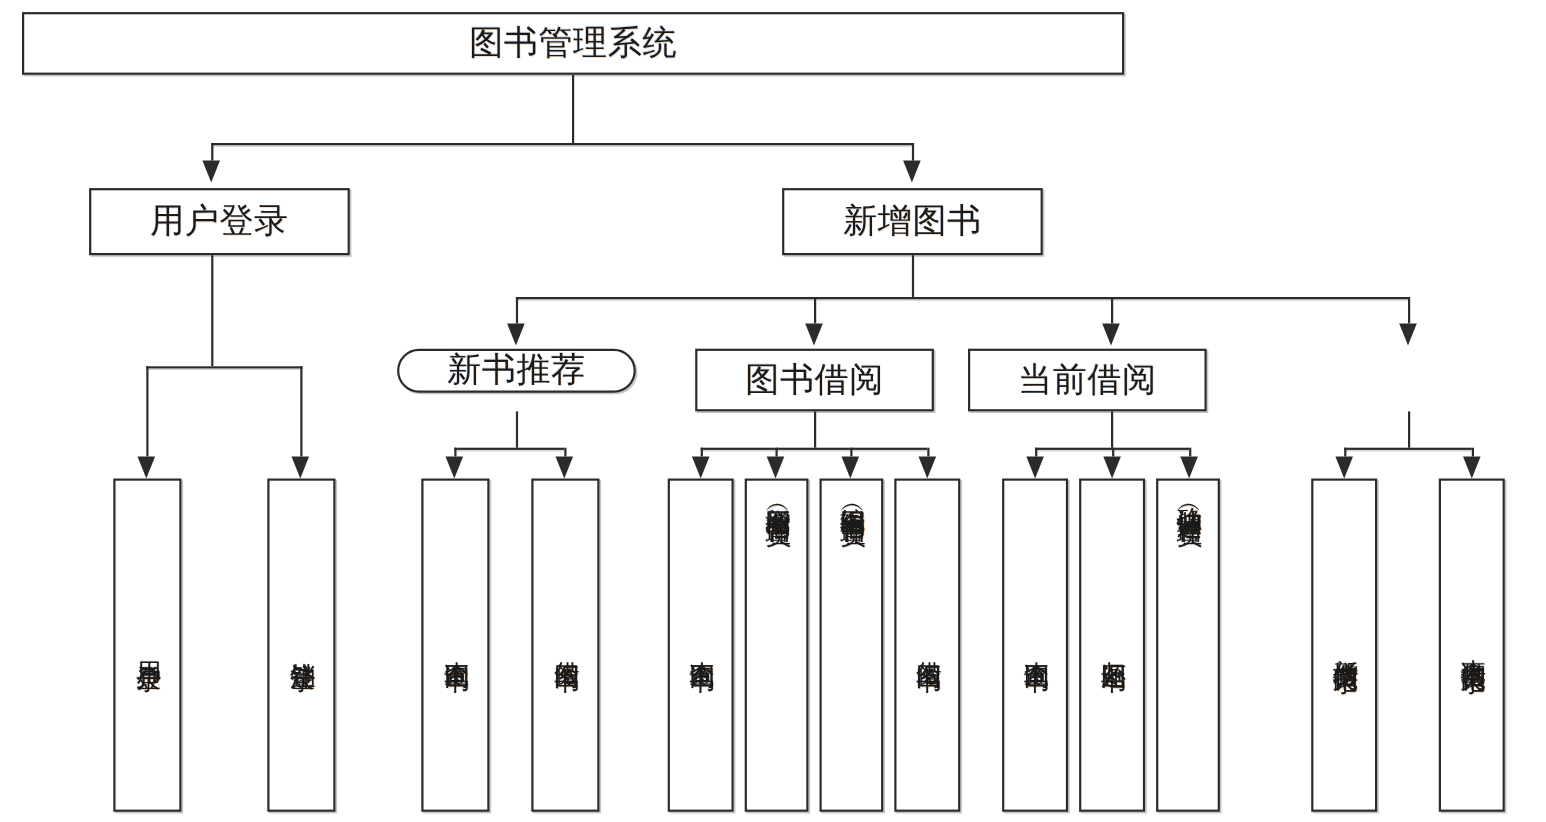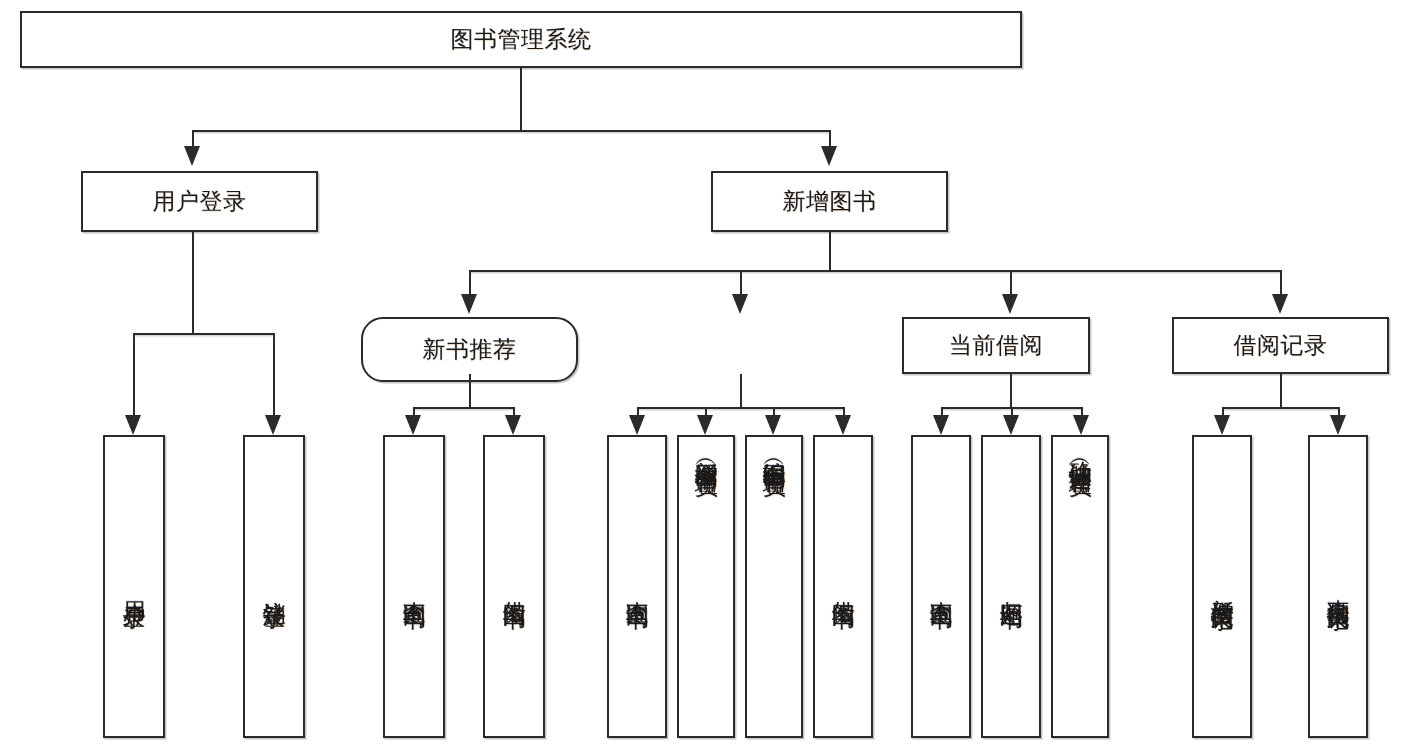--- a/index.html
+++ b/index.html
@@ -24,21 +24,21 @@
     box-sizing: border-box;
     background: #ffffff;
     border: 2px solid #2b2b2b;
     box-shadow: 1.5px 1.5px 0 0 rgba(150,150,150,0.55);
     display: flex;
     align-items: center;
     justify-content: center;
     color: #1a1a1a;
   }
   .node-label {
-    font-size: 23px;
+    font-size: 31px;
     line-height: 1.15;
     letter-spacing: 0.5px;
     white-space: nowrap;
     text-shadow: 0.6px 0.6px 0 rgba(210,140,70,0.30), -0.5px -0.4px 0 rgba(110,150,215,0.28);
   }
   
   .leaf .node-label {
     writing-mode: vertical-rl;
     text-orientation: upright;
     font-size: 23px;
@@ -127,28 +127,28 @@
   <div class="hline" style="left:469px; top:270px; width:811px;"></div>
   <div class="vline" style="left:469px; top:270px; height:24px;"></div>
   <div class="arrow" style="left:461px; top:294px;"></div>
   <div class="vline" style="left:740px; top:270px; height:24px;"></div>
   <div class="arrow" style="left:732px; top:294px;"></div>
   <div class="vline" style="left:1010px; top:270px; height:24px;"></div>
   <div class="arrow" style="left:1002px; top:294px;"></div>
   <div class="vline" style="left:1280px; top:270px; height:24px;"></div>
   <div class="arrow" style="left:1272px; top:294px;"></div>
 
-  <div class="node" style="left:361px; top:317px; width:217px; height:65px;border-radius:22px;">
+  <div class="node" style="left:361px; top:317px; width:217px; height:40px;border-radius:22px;">
     <span class="node-label">新书推荐</span>
   </div>
-  <div class="node" style="left:902px; top:317px; width:188px; height:57px;">
+  <div class="node" style="left:632px; top:317px; width:217px; height:57px;">
+    <span class="node-label">图书借阅</span>
+  </div>
+  <div class="node" style="left:880px; top:317px; width:217px; height:57px;">
     <span class="node-label">当前借阅</span>
-  </div>
-  <div class="node" style="left:1172px; top:317px; width:217px; height:57px;">
-    <span class="node-label">借阅记录</span>
   </div>
 
   <div class="vline" style="left:469px; top:374px; height:33px;"></div>
   <div class="hline" style="left:413px; top:407px; width:100px;"></div>
   <div class="vline" style="left:413px; top:407px; height:8px;"></div>
   <div class="arrow" style="left:405px; top:415px;"></div>
   <div class="vline" style="left:513px; top:407px; height:8px;"></div>
   <div class="arrow" style="left:505px; top:415px;"></div>
 
   <div class="vline" style="left:740px; top:374px; height:33px;"></div>

